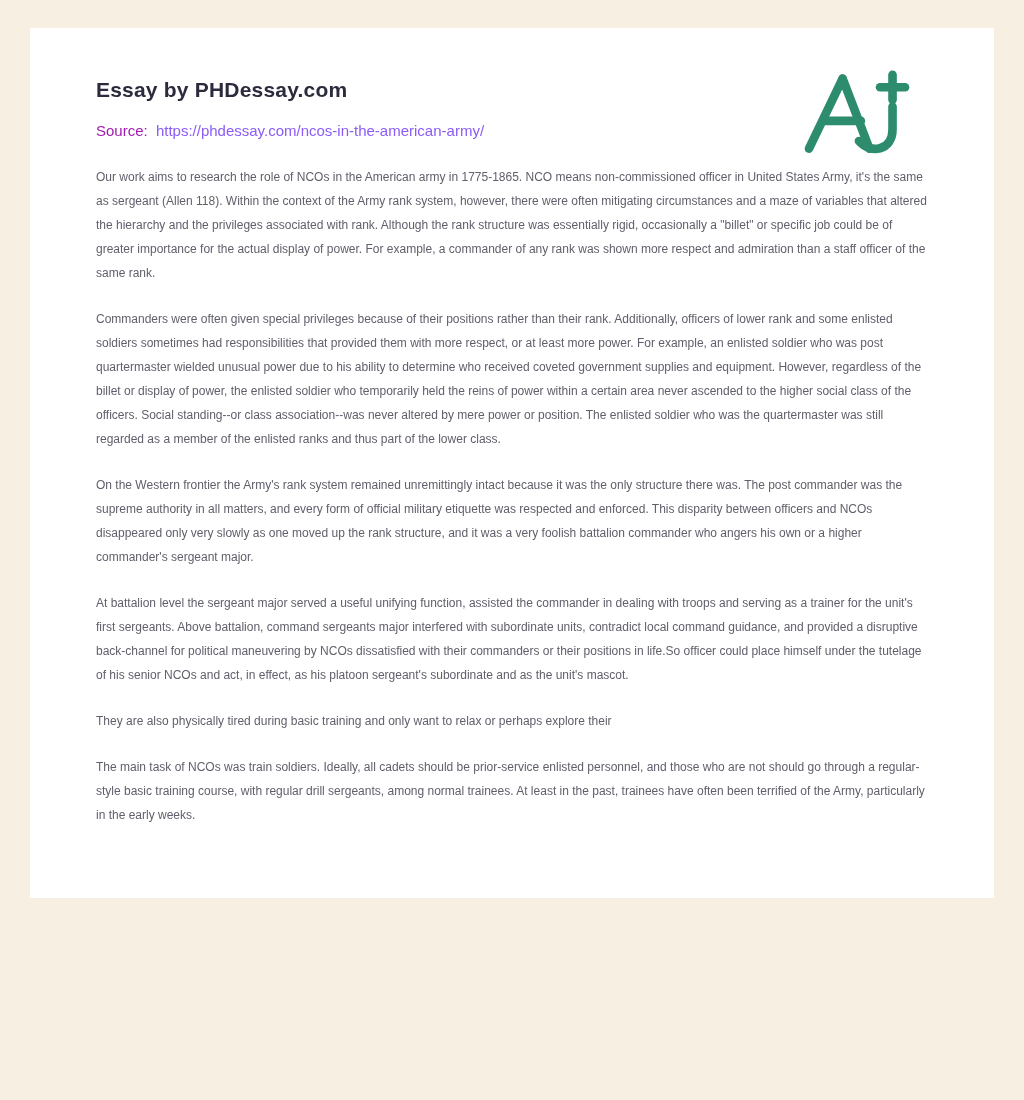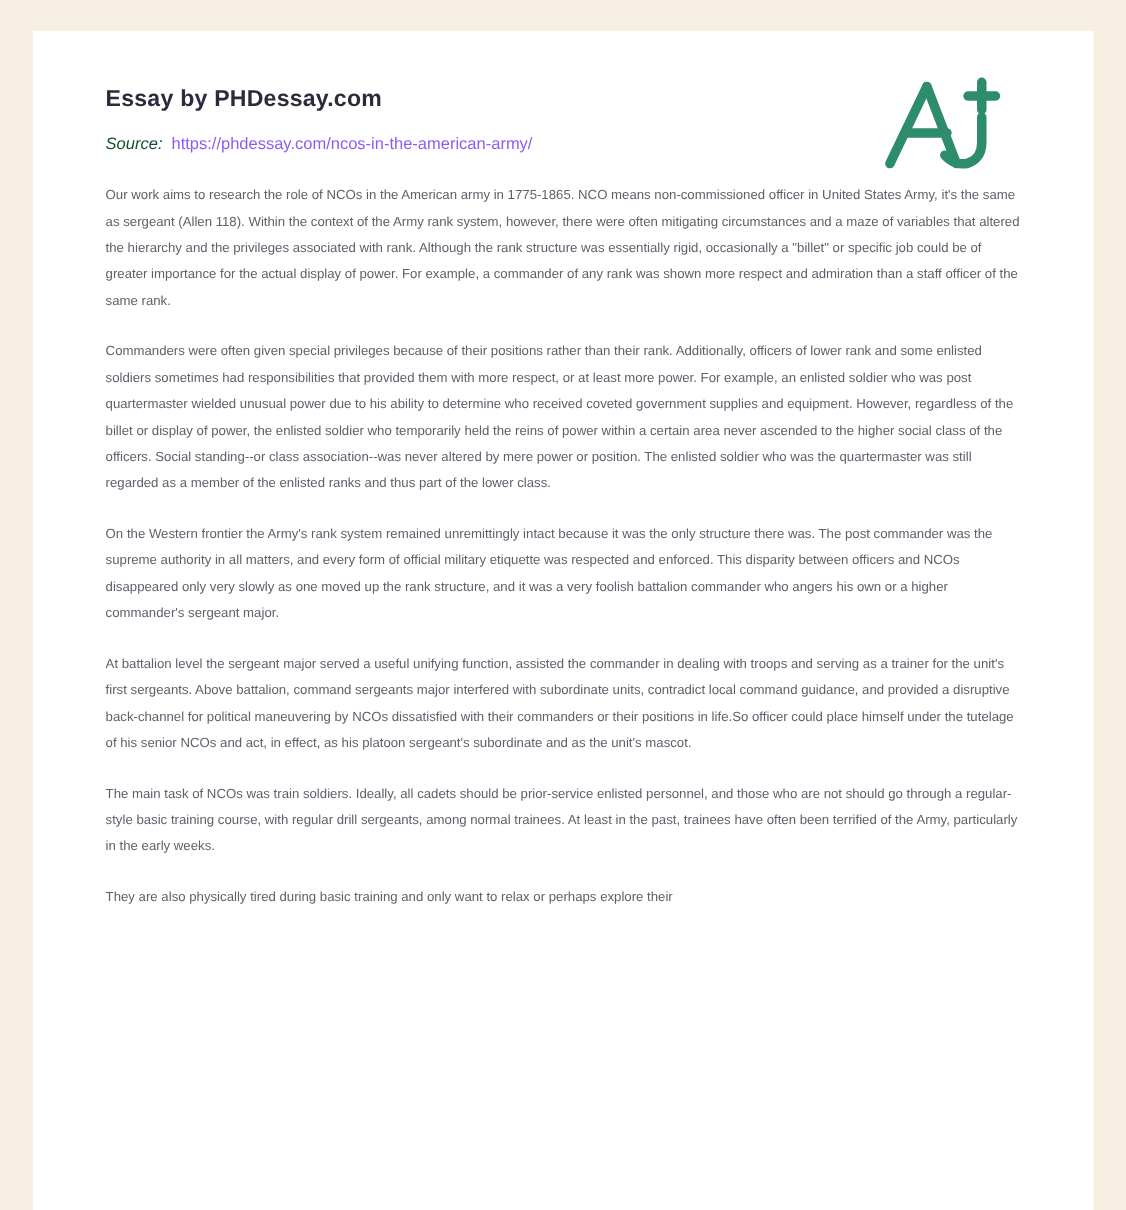--- a/index.html
+++ b/index.html
@@ -4,21 +4,21 @@
 <style>
   html,body { margin:0; padding:0; }
   body {
     width:1024px; height:1100px;
     background:#f8efe3;
     font-family:"Liberation Sans", sans-serif;
     overflow:hidden;
   }
   .page {
     position:relative;
-    width:1024px; height:1100px;
+    width:1024px; height:898px;
     background:#f8efe3;
     overflow:hidden;
   }
   .card {
     position:absolute;
     left:30px; top:28px;
     width:964px; height:1200px;
     background:#ffffff;
     box-sizing:border-box;
     padding:50px 66px 0 66px;
@@ -27,21 +27,21 @@
     font-size:21px;
     font-weight:700;
     color:#2b2b3d;
     letter-spacing:0.2px;
   }
   .source-row {
     margin-top:20px;
     font-size:15px;
     color:#8d8d96;
   }
-  .source-label { color:#14532d;font-style:italic; }
+  .source-label { color:#a21caf; }
   .source-link {
     color:#8b5cf6;
     text-decoration:none;
     margin-left:4px;
   }
   .logo {
     position:absolute;
     top:42px; right:78px;
     width:118px; height:96px;
   }
@@ -86,18 +86,18 @@
         </g>
       </svg>
     </div>
 
 
     <div class="content">
       <p>Our work aims to research the role of NCOs in the American army in 1775-1865. NCO  means non-commissioned officer in United States Army, it's the same as sergeant (Allen 118). Within the context of the Army rank system, however, there were often mitigating circumstances and a maze of variables that altered the hierarchy and the privileges associated with rank. Although the rank structure was essentially rigid, occasionally a "billet" or specific job could be of greater importance for the actual display of power. For example, a commander of any rank was shown more respect and admiration than a staff officer of the same rank.</p>
       <p>Commanders were often given special privileges because of their positions rather than their rank. Additionally, officers of lower rank and some enlisted soldiers sometimes had responsibilities that provided them with more respect, or at least more power. For example, an enlisted soldier who was post quartermaster wielded unusual power due to his ability to determine who received coveted government supplies and equipment. However, regardless of the billet or display of power, the enlisted soldier who temporarily held the reins of power within a certain area never ascended to the higher social class of the officers. Social standing--or class association--was never altered by mere power or position. The enlisted soldier who was the quartermaster was still regarded as a member of the enlisted ranks and thus part of the lower class.</p>
       <p>On the Western frontier the Army's rank system remained unremittingly intact because it was the only structure there was. The post commander was the supreme authority in all matters, and every form of official military etiquette was respected and enforced. This disparity between officers and NCOs disappeared only very slowly as one moved up the rank structure, and it was a very foolish battalion commander who angers his own or a higher commander's sergeant major.</p>
       <p>At battalion level the sergeant major served a useful unifying function, assisted the commander in dealing with troops and serving as a trainer for the unit's first sergeants. Above battalion, command sergeants major interfered with subordinate units, contradict local command guidance, and provided a disruptive back-channel for political maneuvering by NCOs dissatisfied with their commanders or their positions in life.So officer could place himself under the tutelage of his senior NCOs and act, in effect, as his platoon sergeant's subordinate and as the unit's mascot.</p>
+      <p>They are also physically tired during basic training and only want to relax or perhaps explore their</p>
       <p>The main task of NCOs was train  soldiers. Ideally, all cadets should be prior-service enlisted personnel, and those who are not should go through a regular-style basic training course, with regular drill sergeants, among normal trainees. At least in the past, trainees have often been terrified of the Army, particularly in the early weeks.</p>
-      <p>They are also physically tired during basic training and only want to relax or perhaps explore their</p>
     </div>
 
   </div>
 </div>
 
 </body></html>

